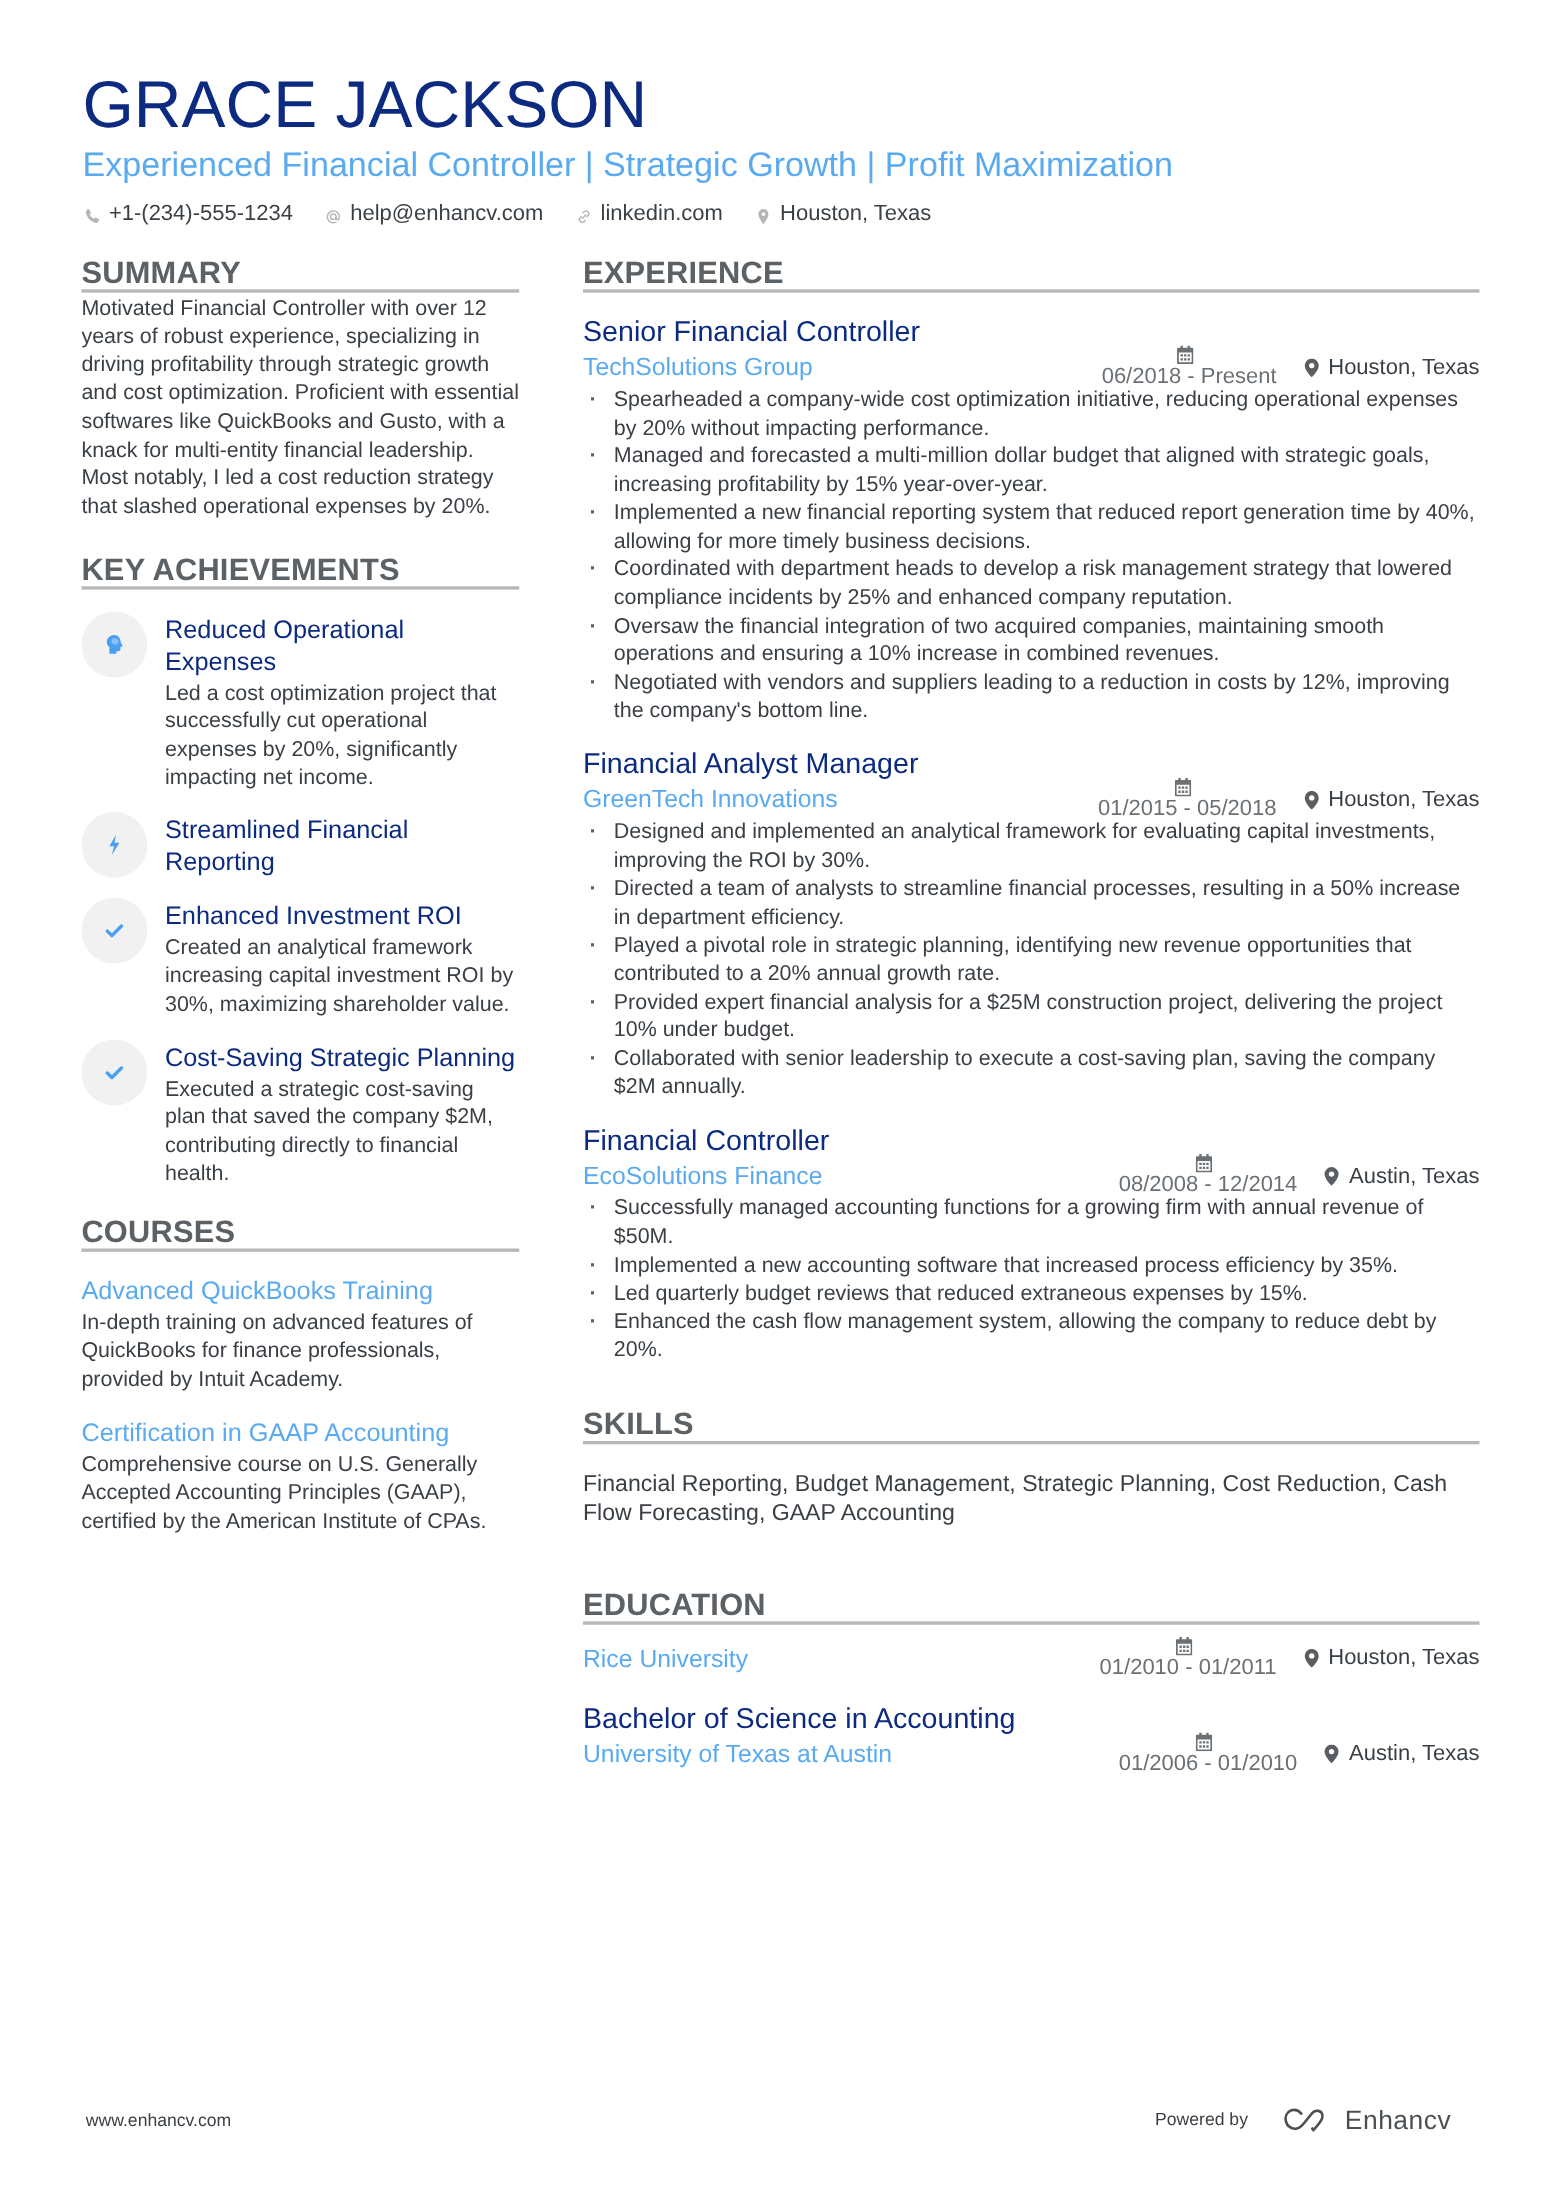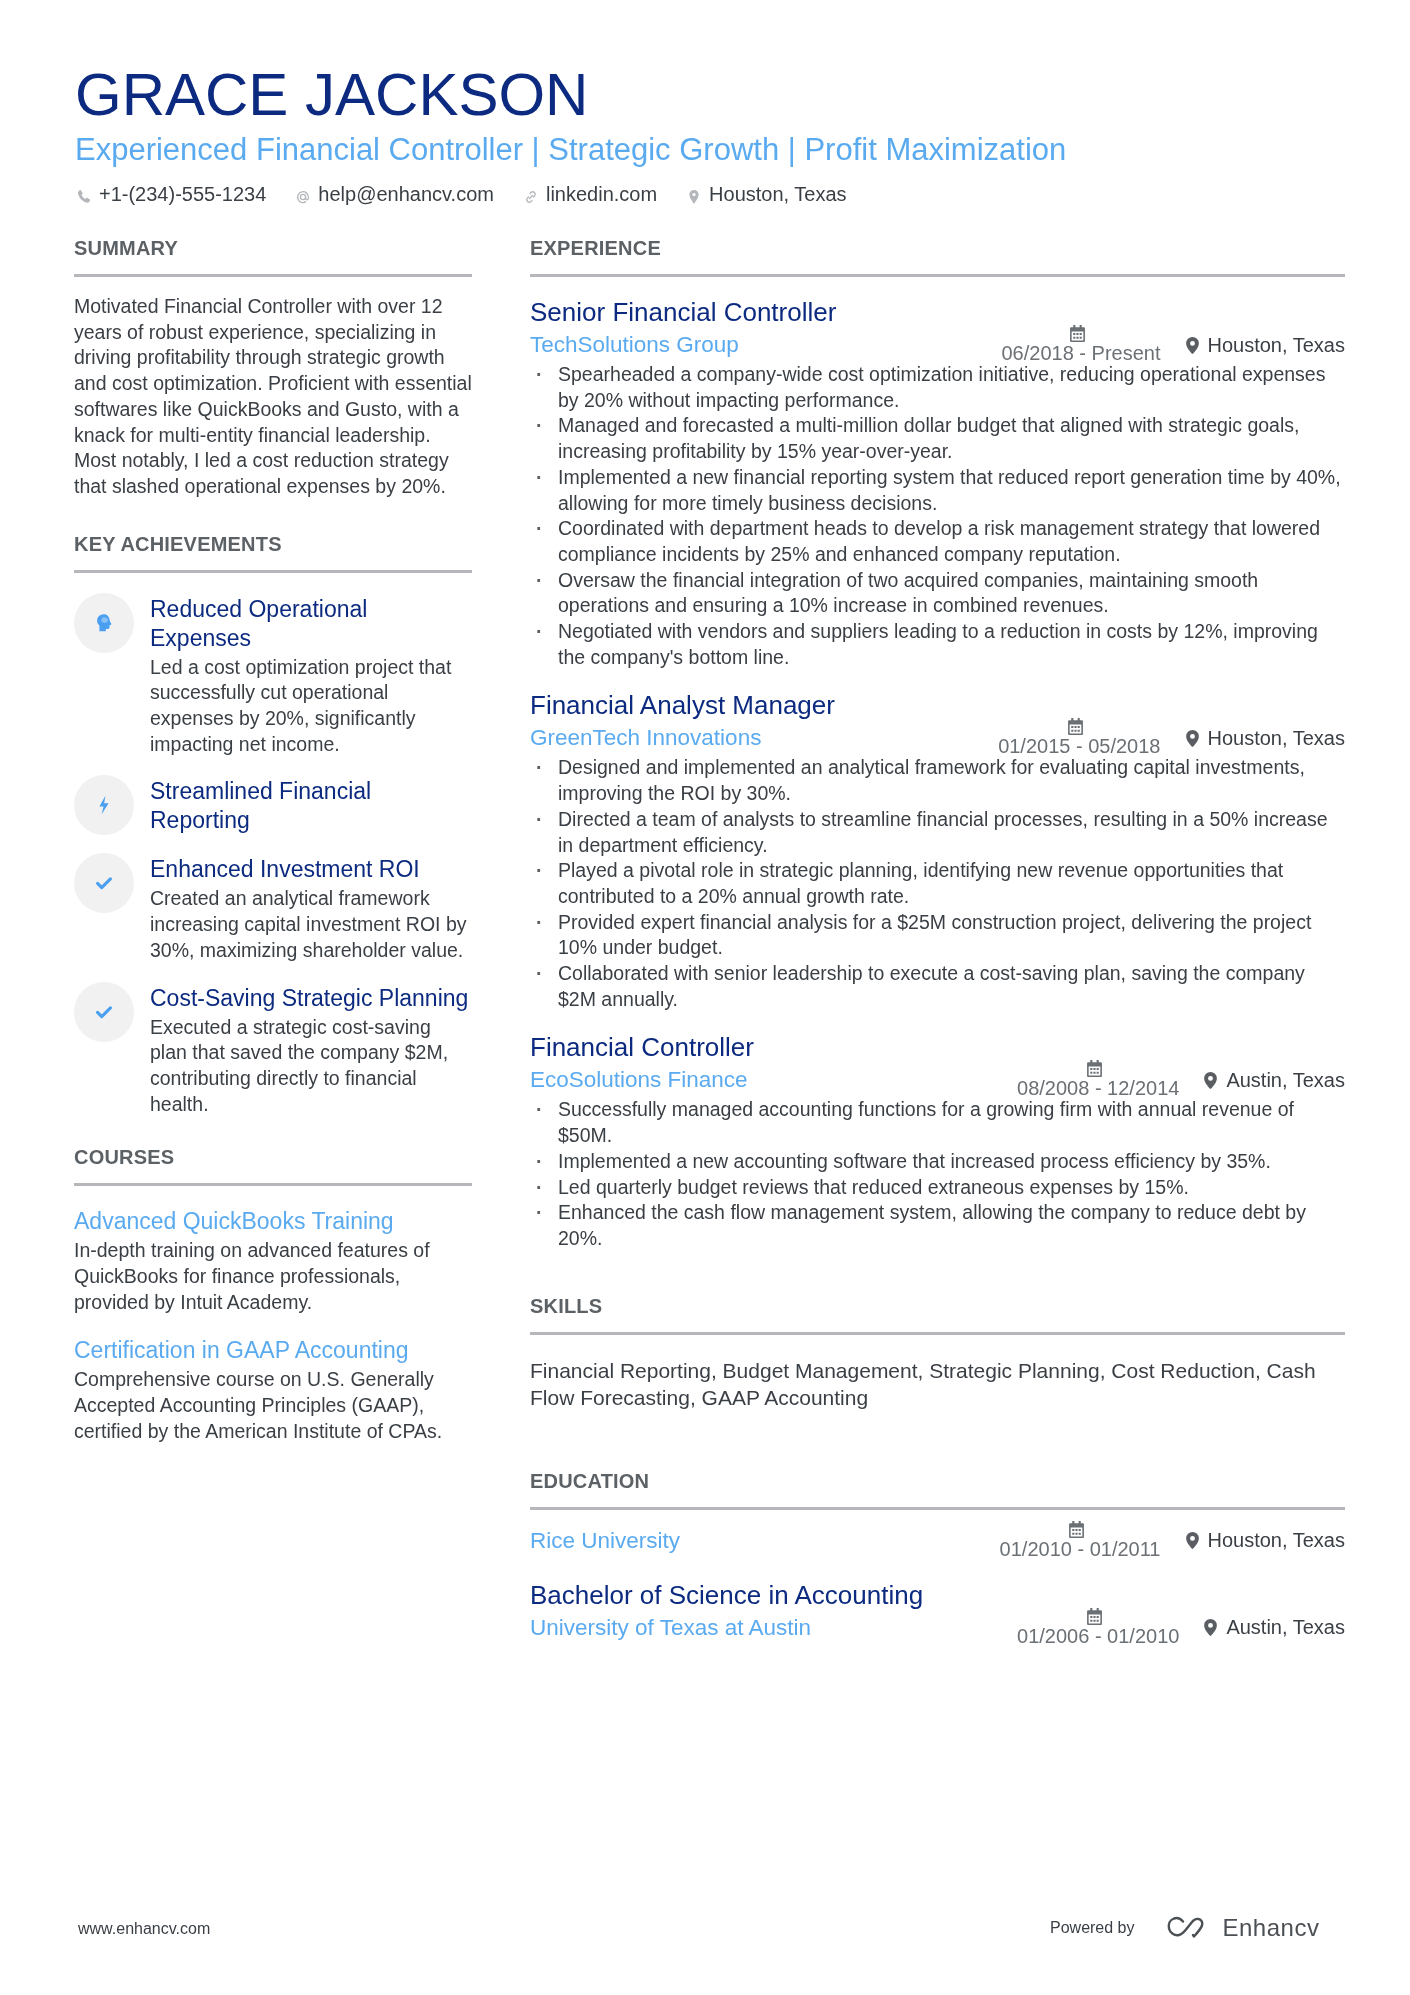--- a/index.html
+++ b/index.html
@@ -10,24 +10,24 @@
   .name { font-family: "Liberation Sans", sans-serif; font-size: 60px; line-height: 66px; color: #0c2a80; letter-spacing: 0px; font-weight: normal; }
   .tagline { font-size: 31px; line-height: 40px; color: #5aaaf0; margin-top: 2px; }
   .contacts { display: flex; align-items: center; margin-top: 10px; font-size: 20px; color: #3a3f45; height: 28px; }
   .contact { display: flex; align-items: flex-end; margin-right: 28px; }
   .contact .ico { width: 18px; height: 18px; margin-right: 6px; display: inline-flex; align-items: center; justify-content: center; color: #b3b6ba; }
   .contact .ico svg { width: 16px; height: 16px; }
 
   .col-left { position: absolute; left: 74px; top: 236px; width: 398px; }
   .col-right { position: absolute; left: 530px; top: 236px; width: 815px; }
 
-  .sec-title { font-size: 20px; color: #5c6166; letter-spacing: 0.2px; text-transform: uppercase; line-height: 24px; padding-bottom: 14px; border-bottom: 3px solid #b5b7ba; }
+  .sec-title { font-size: 28px; color: #5c6166; letter-spacing: 0.2px; text-transform: uppercase; line-height: 24px; padding-bottom: 3px; border-bottom: 3px solid #b5b7ba; }
   .sec { margin-bottom: 0; }
 
-  .summary-text { font-size: 19.5px; line-height: 25.7px; color: #3a3f45; margin-top: 17px; }
+  .summary-text { font-size: 19.5px; line-height: 25.7px; color: #3a3f45; margin-top: 2px; }
 
   .ach-list { margin-top: 22px; }
   .ach { display: flex; align-items: flex-start; margin-bottom: 20px; }
   .ach-icon { width: 60px; height: 60px; border-radius: 50%; background: #f1f1f2; flex: 0 0 60px; display: flex; align-items: center; justify-content: center; margin-right: 16px; margin-top: -2px; color: #4a9ff0; }
   .ach-icon svg { width: 22px; height: 22px; }
   .ach-body { flex: 1; }
   .ach-title { font-size: 23px; line-height: 29px; color: #0c2a80; }
   .ach-desc { font-size: 19.5px; line-height: 25.7px; color: #3a3f45; margin-top: 2px; }
 
   .course { margin-top: 20px; }

